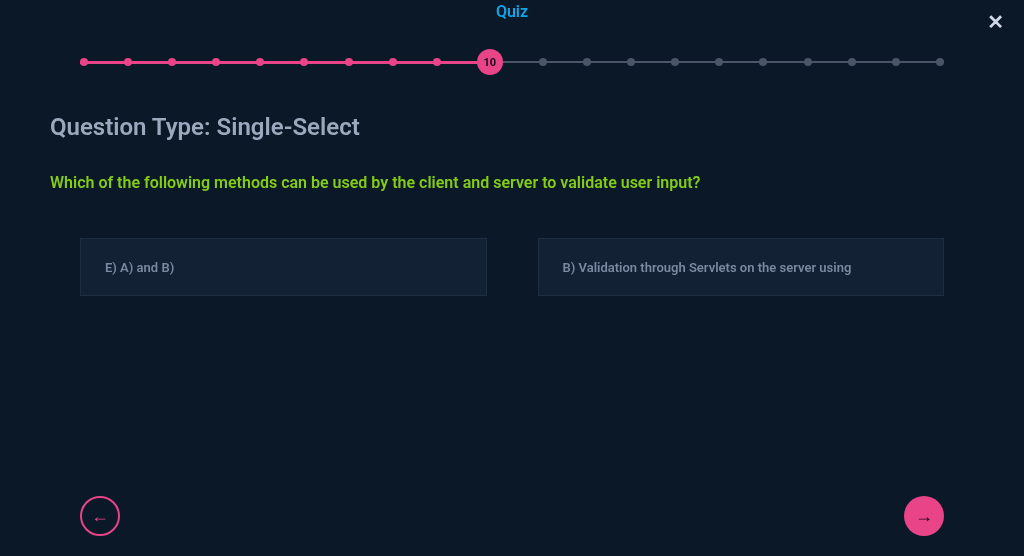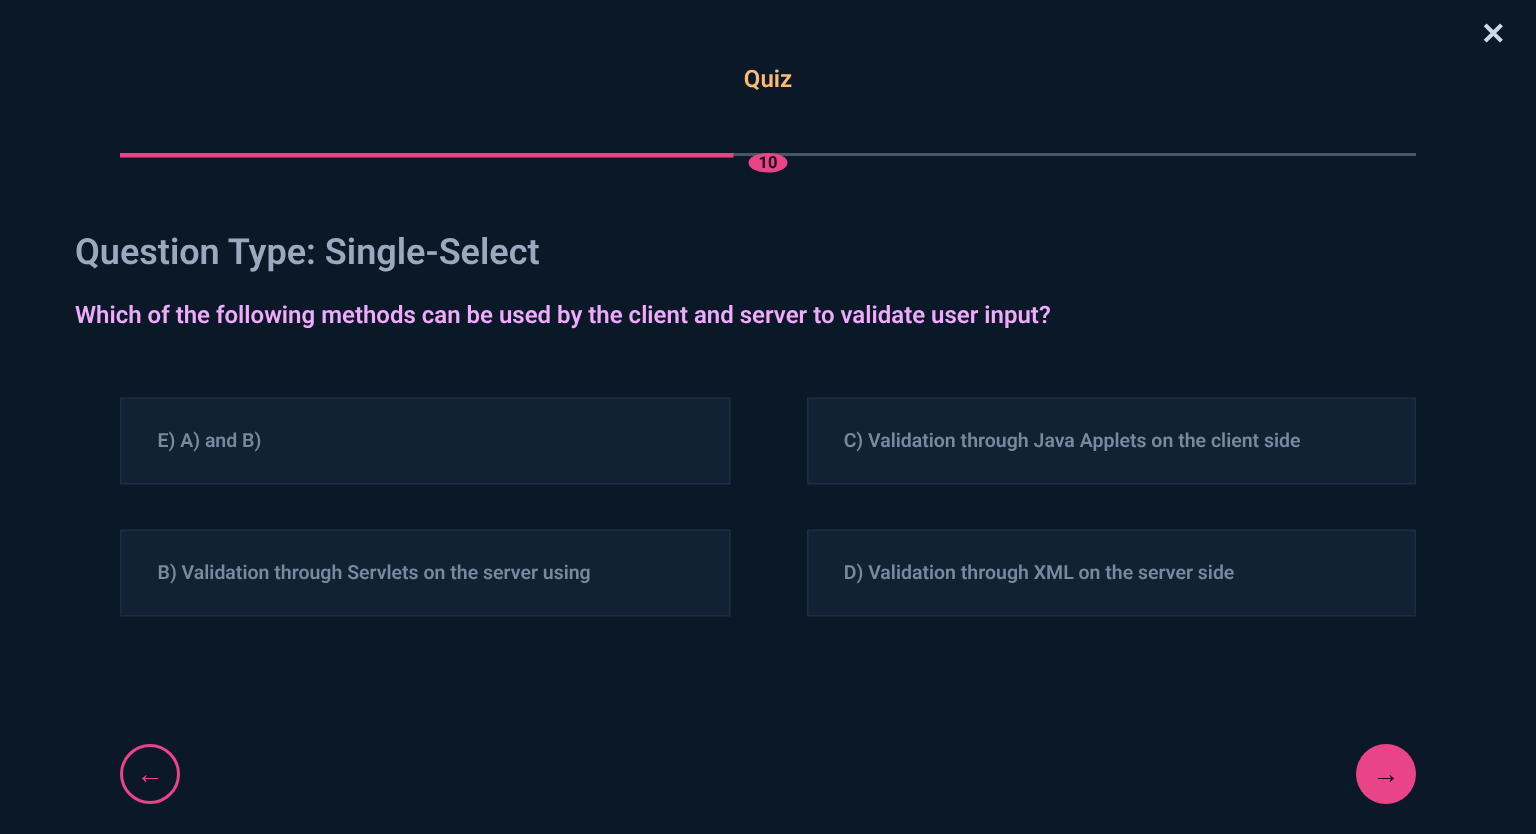--- a/index.html
+++ b/index.html
@@ -7,25 +7,24 @@
       width: 1024px;
       height: 556px;
       background: #0a1828;
       font-family: -apple-system, BlinkMacSystemFont, "Segoe UI", Roboto, sans-serif;
       color: #b8c5d6;
       overflow: hidden;
       position: relative;
     }
     .header {
       text-align: center;
-      color: #fdba74;
+      color: #0ea5e9;
       font-size: 16px;
       padding-top: 2px;
       font-weight: 600;
-      margin-top: 41px;
     }
     .close-btn {
       position: absolute;
       top: 10px;
       right: 20px;
       color: #d0d8e8;
       font-size: 20px;
       cursor: pointer;
       font-weight: bold;
     }
@@ -33,21 +32,20 @@
       margin: 40px 80px 0 80px;
       position: relative;
     }
     .progress-track {
       height: 2px;
       background: #4a5568;
       position: relative;
       display: flex;
       align-items: center;
       justify-content: space-between;
-      flex-direction: column;
     }
     .progress-fill {
       position: absolute;
       left: 0;
       height: 3px;
       background: #e94487;
       top: -0.5px;
     }
     .progress-dot {
       width: 8px;
@@ -74,24 +72,24 @@
       z-index: 3;
       position: relative;
     }
     .content {
       padding: 50px 50px 0 50px;
     }
     .question-type {
       color: #9ba8be;
       font-size: 24px;
       font-weight: 600;
-      margin-bottom: 18px;
+      margin-bottom: 32px;
     }
     .question-text {
-      color: #f0abfc;
+      color: #84cc16;
       font-size: 16px;
       font-weight: 600;
       margin-bottom: 30px;
     }
     .options-grid {
       display: grid;
       grid-template-columns: 1fr 1fr;
       gap: 30px 51px;
       padding: 16px 30px;
     }
@@ -169,23 +167,21 @@
       <div class="progress-dot"></div>
     </div>
 </div>
 
 <div class="content">
   <div class="question-type">Question Type: Single-Select</div>
   <div class="question-text">Which of the following methods can be used by the client and server to validate user input?</div>
 
   <div class="options-grid">
     <div class="option">E) A) and B)</div>
-    <div class="option">C) Validation through Java Applets on the client side</div>
     <div class="option">B) Validation through Servlets on the server using</div>
-    <div class="option">D) Validation through XML on the server side</div>
   </div>
 </div>
 
 <div class="nav-buttons">
   <div class="nav-btn nav-prev">
     <span>←</span>
   </div>
   <div class="nav-btn nav-next">
     <span>→</span>
   </div>

